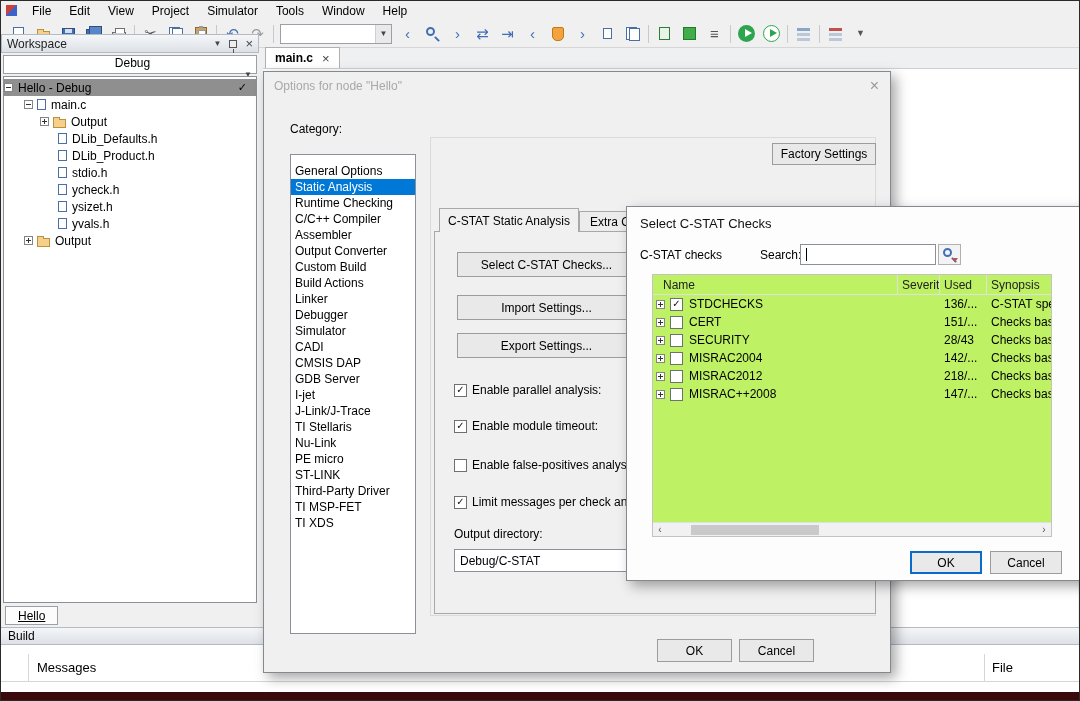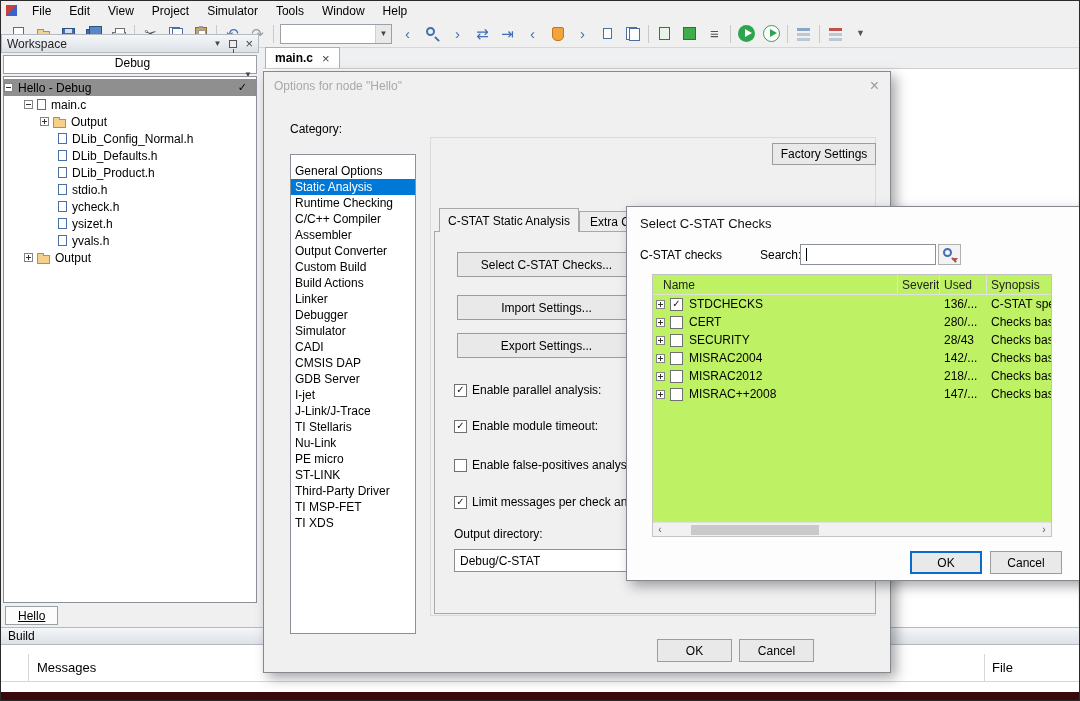--- a/index.html
+++ b/index.html
@@ -284,24 +284,20 @@
           <span class="tree-ico i-doc sm"></span>
           <span class="tree-label">main.c</span>
         </div>
         <div class="tree-row" style="padding-left:36px;">
           <span class="exp plus"></span>
           <span class="tree-ico i-folder"></span>
           <span class="tree-label">Output</span>
         </div>
         <div class="tree-row" style="padding-left:50px;">
           <span class="tree-ico i-doc sm"></span>
-          <span class="tree-label">DLib_Config_Normal.h</span>
-        </div>
-        <div class="tree-row" style="padding-left:50px;">
-          <span class="tree-ico i-doc sm"></span>
           <span class="tree-label">DLib_Defaults.h</span>
         </div>
         <div class="tree-row" style="padding-left:50px;">
           <span class="tree-ico i-doc sm"></span>
           <span class="tree-label">DLib_Product.h</span>
         </div>
         <div class="tree-row" style="padding-left:50px;">
           <span class="tree-ico i-doc sm"></span>
           <span class="tree-label">stdio.h</span>
         </div>
@@ -452,21 +448,21 @@
         <span class="tc c3">136/...</span>
         <span class="tc c4">C-STAT spe</span>
       </div>
       <div class="trow">
         <span class="tc c1">
             <span class="exp plus"></span>
             <span class="cb"></span>
             <span>CERT</span>
           </span>
         <span class="tc c2"></span>
-        <span class="tc c3">280/...</span>
+        <span class="tc c3">151/...</span>
         <span class="tc c4">Checks base</span>
       </div>
       <div class="trow">
         <span class="tc c1">
             <span class="exp plus"></span>
             <span class="cb"></span>
             <span>SECURITY</span>
           </span>
         <span class="tc c2"></span>
         <span class="tc c3">28/43</span>

